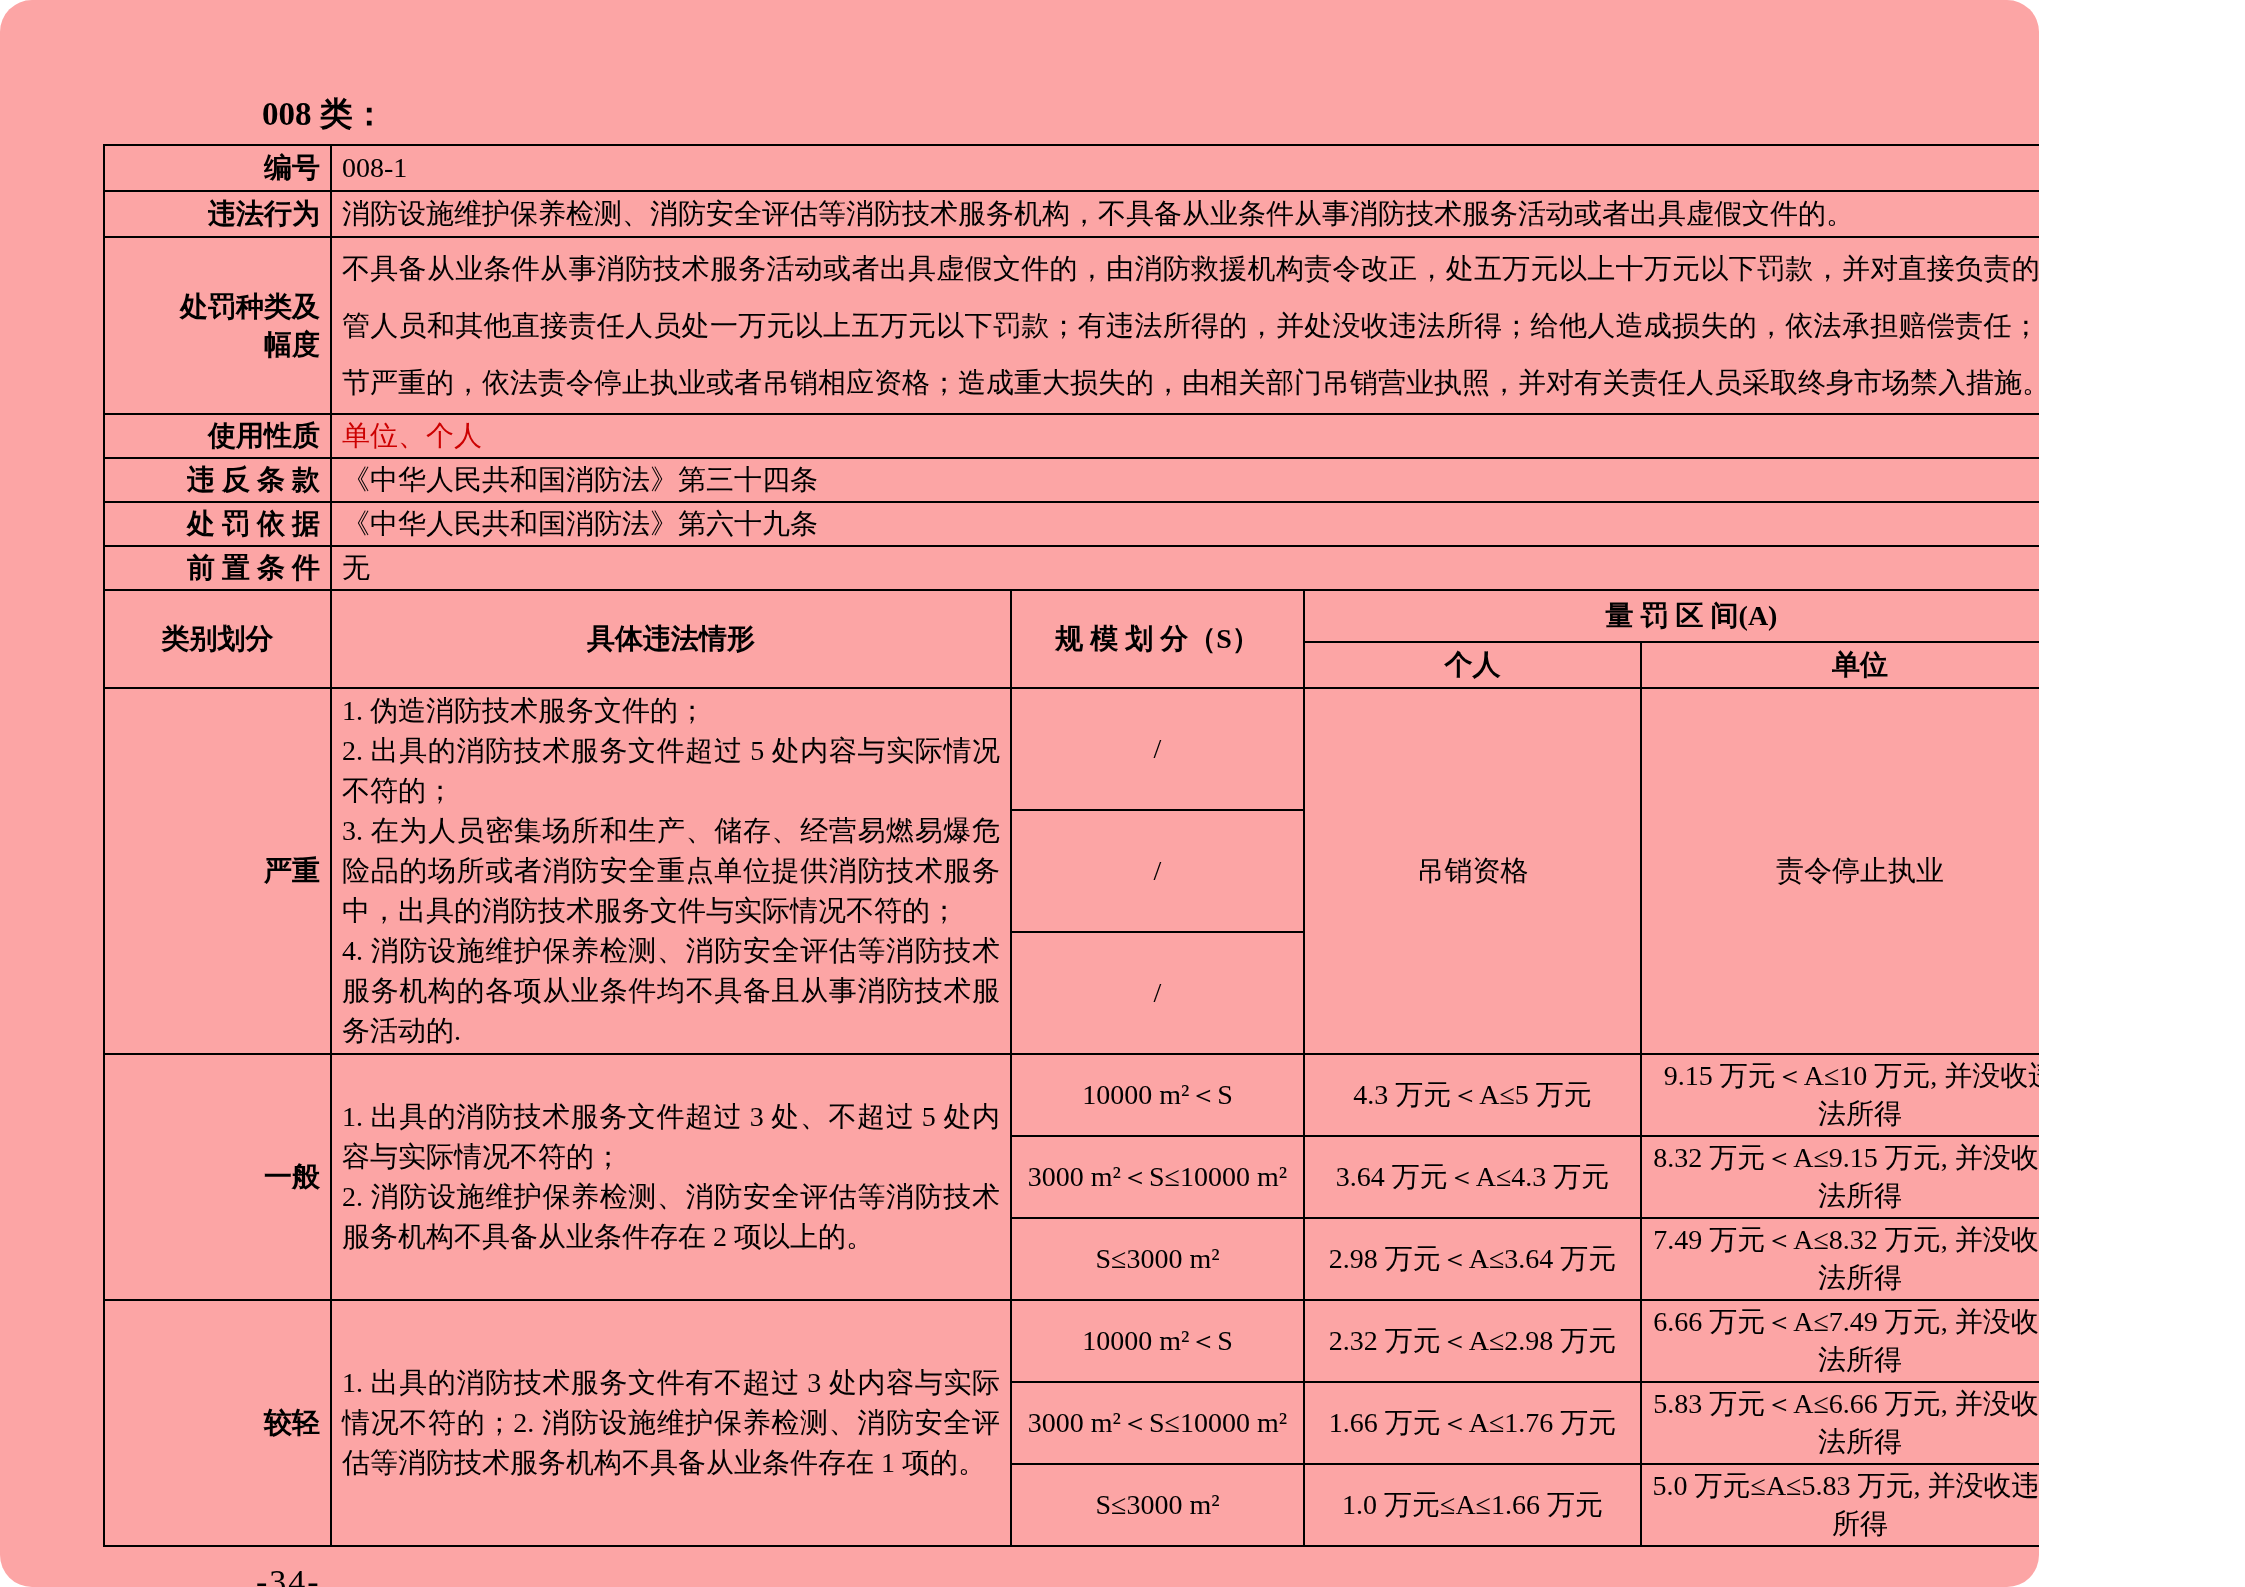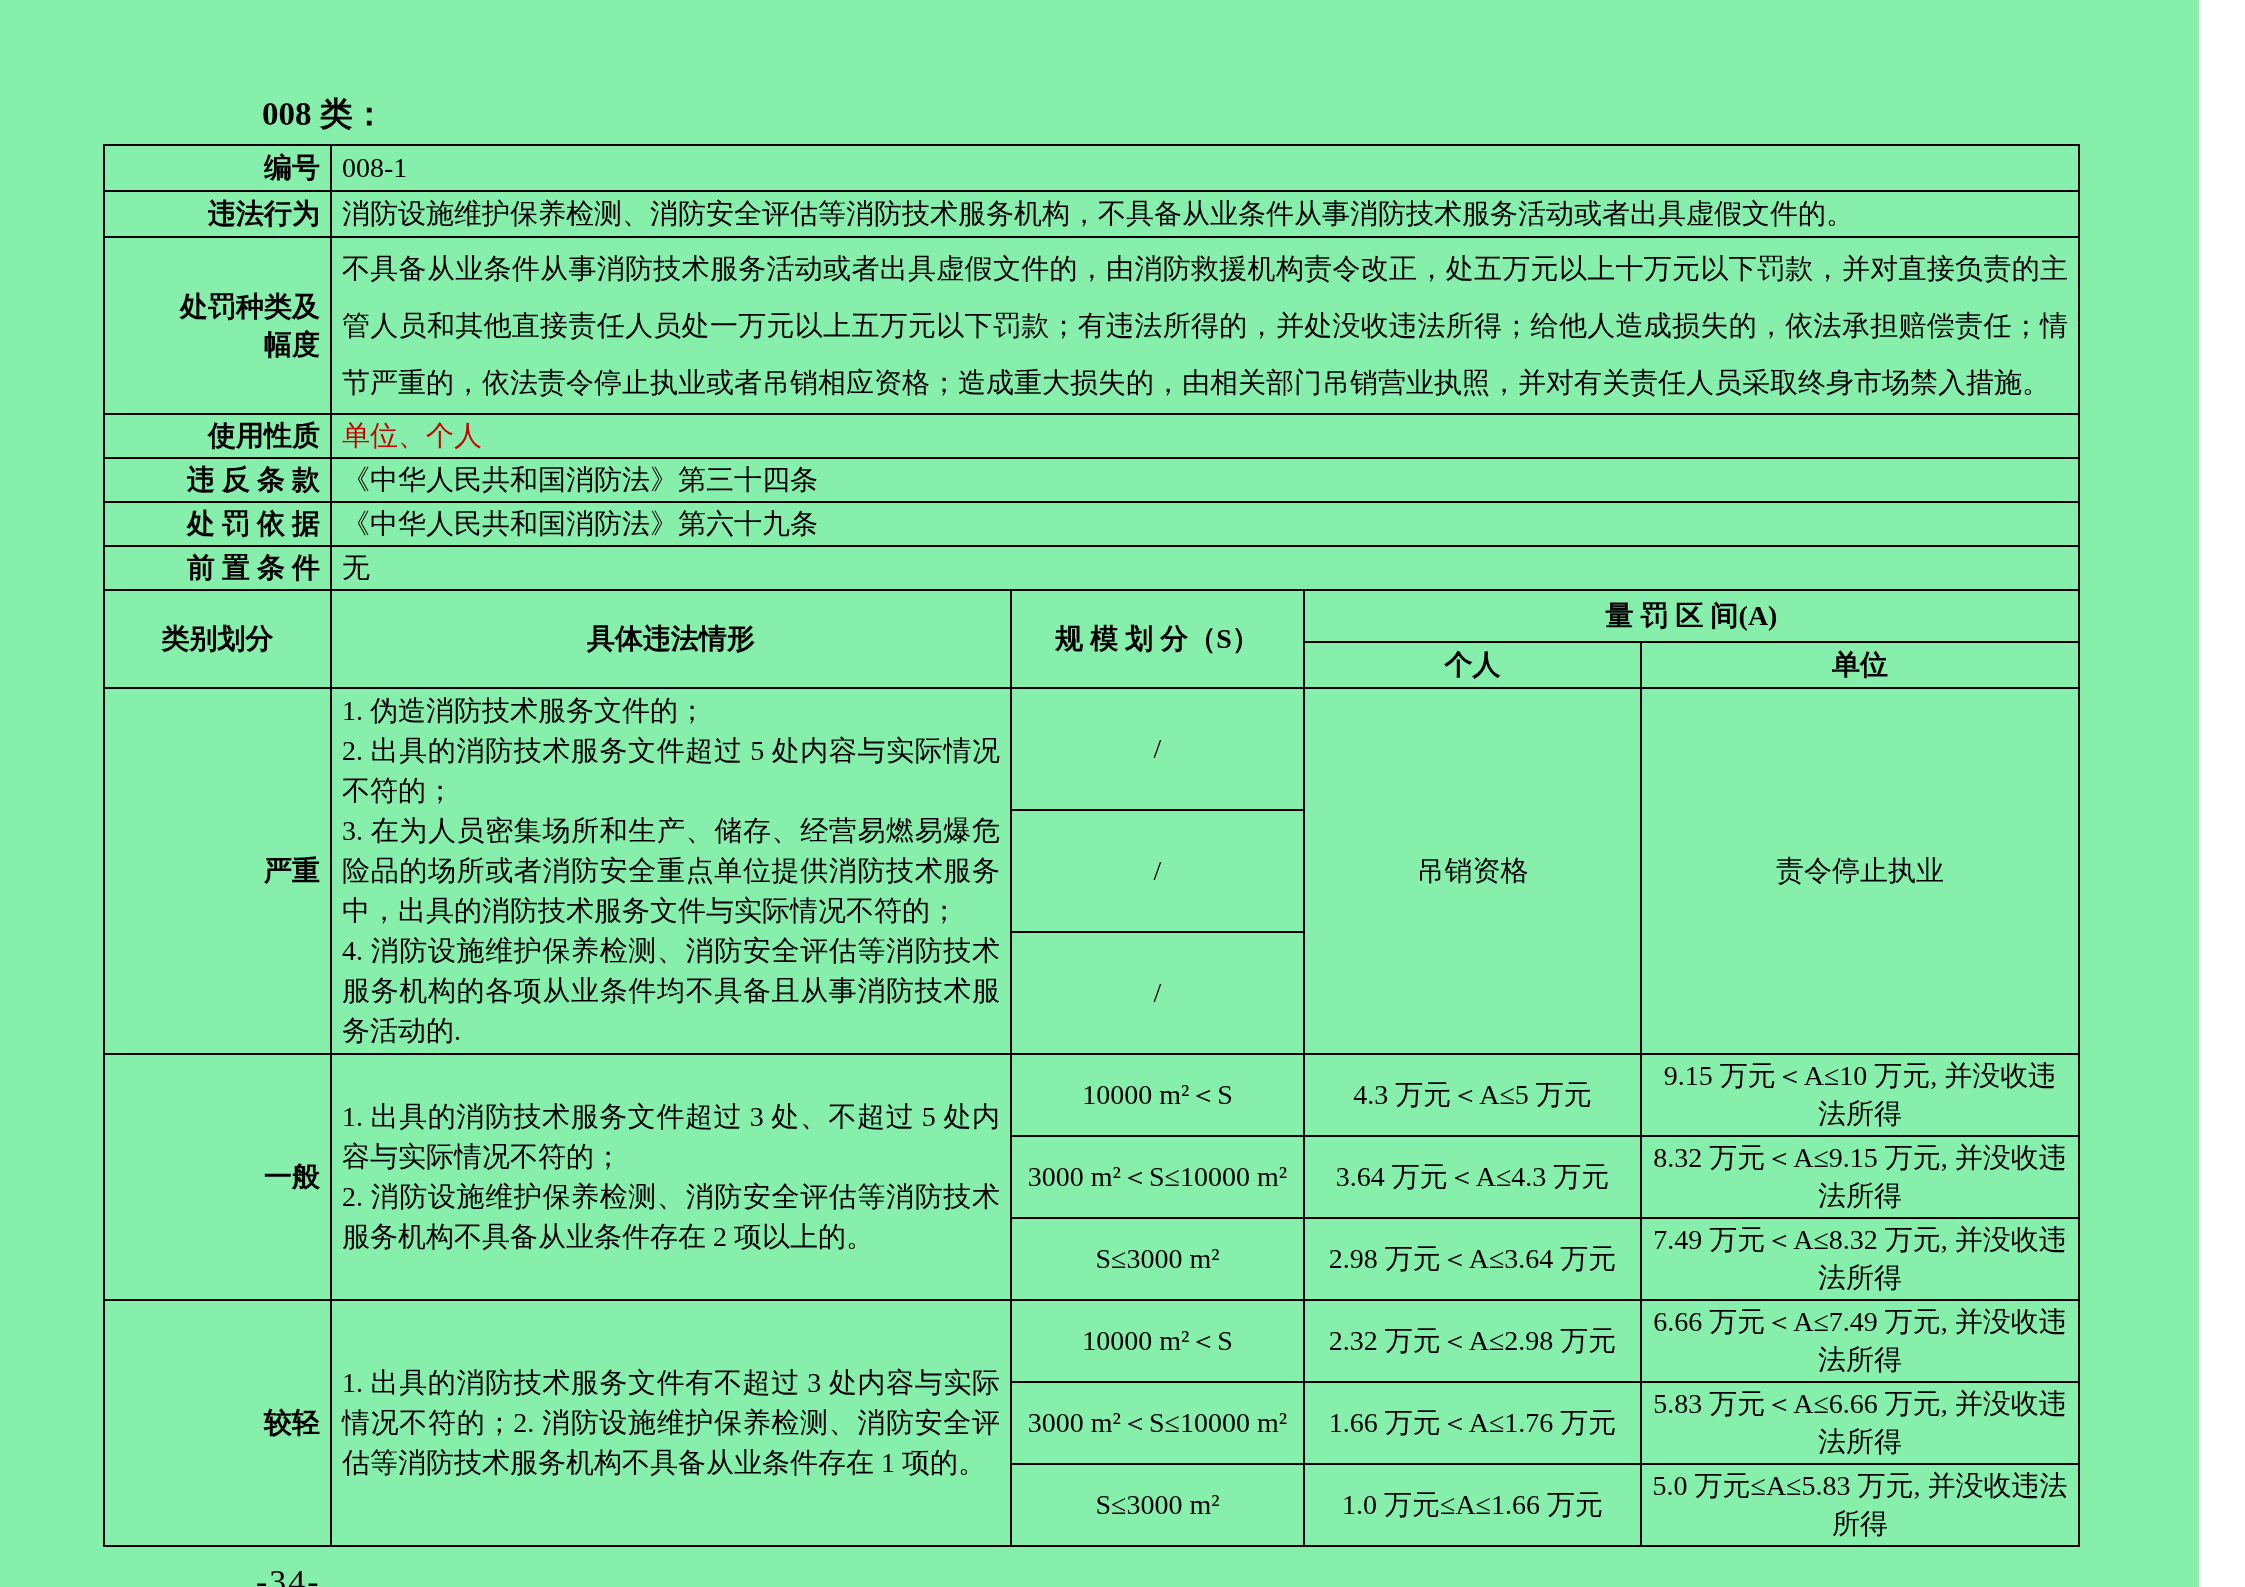--- a/index.html
+++ b/index.html
@@ -1,22 +1,23 @@
 <!DOCTYPE html>
 <html><head>
 <meta charset="utf-8">
 <style>
   html,body { margin:0; padding:0; background:#ffffff; }
   .page {
     position:relative;
-    width:2199px; height:1587px;
-    background:#86efac;
+    width:2039px; height:1587px;
+    background:#fca5a5;
     color:#000;
     font-family:"Liberation Serif","DejaVu Serif",serif;
     overflow:hidden;
+    border-radius:32px;
   }
   .title {
     padding:96px 0 0 262px;
     font-size:33px;
     font-weight:bold;
     line-height:36px;
   }
   table.doc-table {
     border-collapse:collapse;
     table-layout:fixed;

